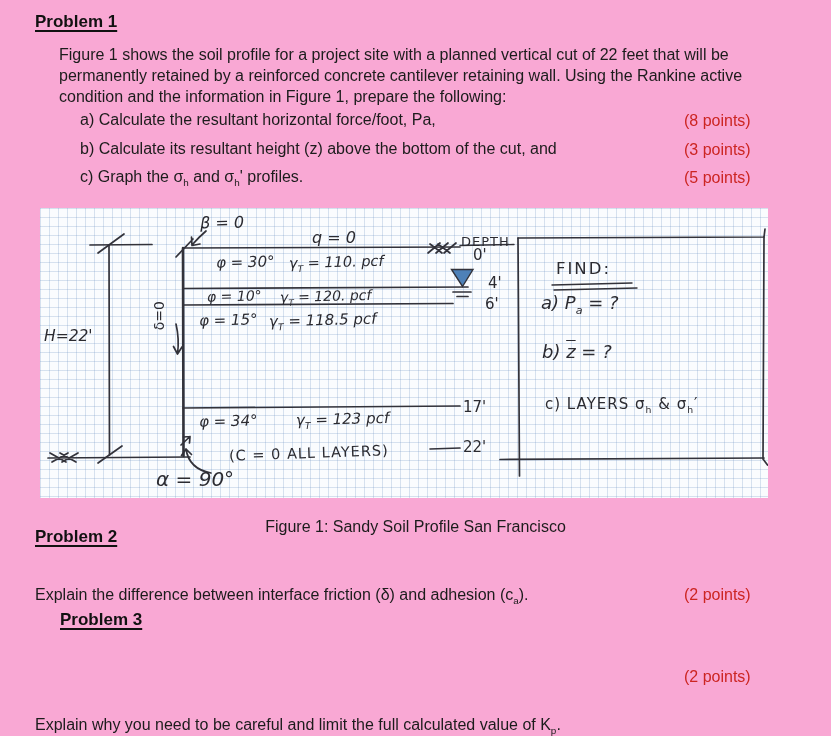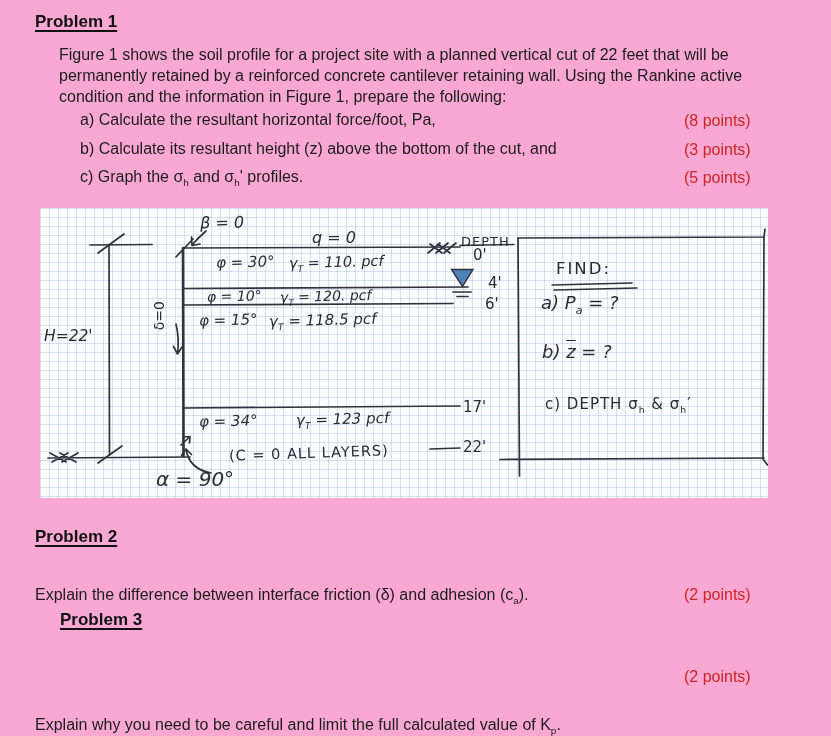--- a/index.html
+++ b/index.html
@@ -128,23 +128,24 @@
 
     <div class="hw hw-it tilt1" style="left:159px;top:205px;font-size:15px;">φ = 34°</div>
     <div class="hw hw-it tilt1" style="left:256px;top:203px;font-size:15px;"><span>γ</span><sub>T</sub><span> = 123 pcf</span></div>
 
     <div class="hw caps tilt2" style="left:189px;top:238px;font-size:14.5px;">(C = 0  ALL LAYERS)</div>
     <div class="hw hw-it" style="left:116px;top:260px;font-size:20px;">α = 90°</div>
 
     <div class="hw caps" style="left:516px;top:52px;font-size:16.5px;letter-spacing:2px;">FIND:</div>
     <div class="hw hw-it" style="left:501px;top:85px;font-size:18px;"><span>a) P</span><sub>a</sub><span> =  ?</span></div>
     <div class="hw hw-it" style="left:502px;top:134px;font-size:18px;"><span>b) </span><span class="ovl">z</span><span>  =  ?</span></div>
-    <div class="hw caps" style="left:505px;top:188px;font-size:15px;"><span>c) DEPTH σ</span><sub>h</sub><span> &amp; σ</span><sub>h</sub><span>′</span></div>
+    <div class="hw caps" style="left:505px;top:188px;font-size:15px;"><span>c) LAYERS σ</span><sub>h</sub><span> &amp; σ</span><sub>h</sub><span>′</span></div>
   </div>
 
+  <div class="abs caption" style="left:0;top:518px;">Figure 1: Sandy Soil Profile San Francisco</div>
 
   <div class="abs heading" style="left:35px;top:527px;">Problem 2</div>
   <div class="abs item-text" style="left:35px;top:586px;"><span>Explain the difference between interface friction (δ) and adhesion (c</span><sub>a</sub><span>).</span></div>
   <div class="abs points" style="left:684px;top:586px;">(2 points)</div>
 
   <div class="abs heading" style="left:35px;top:610px;margin-left:25px;">Problem 3</div>
   <div class="abs item-text" style="left:35px;top:668px;margin-top:48px;"><span>Explain why you need to be careful and limit the full calculated value of K</span><sub>p</sub><span>.</span></div>
   <div class="abs points" style="left:684px;top:668px;">(2 points)</div>
 
 </div>

